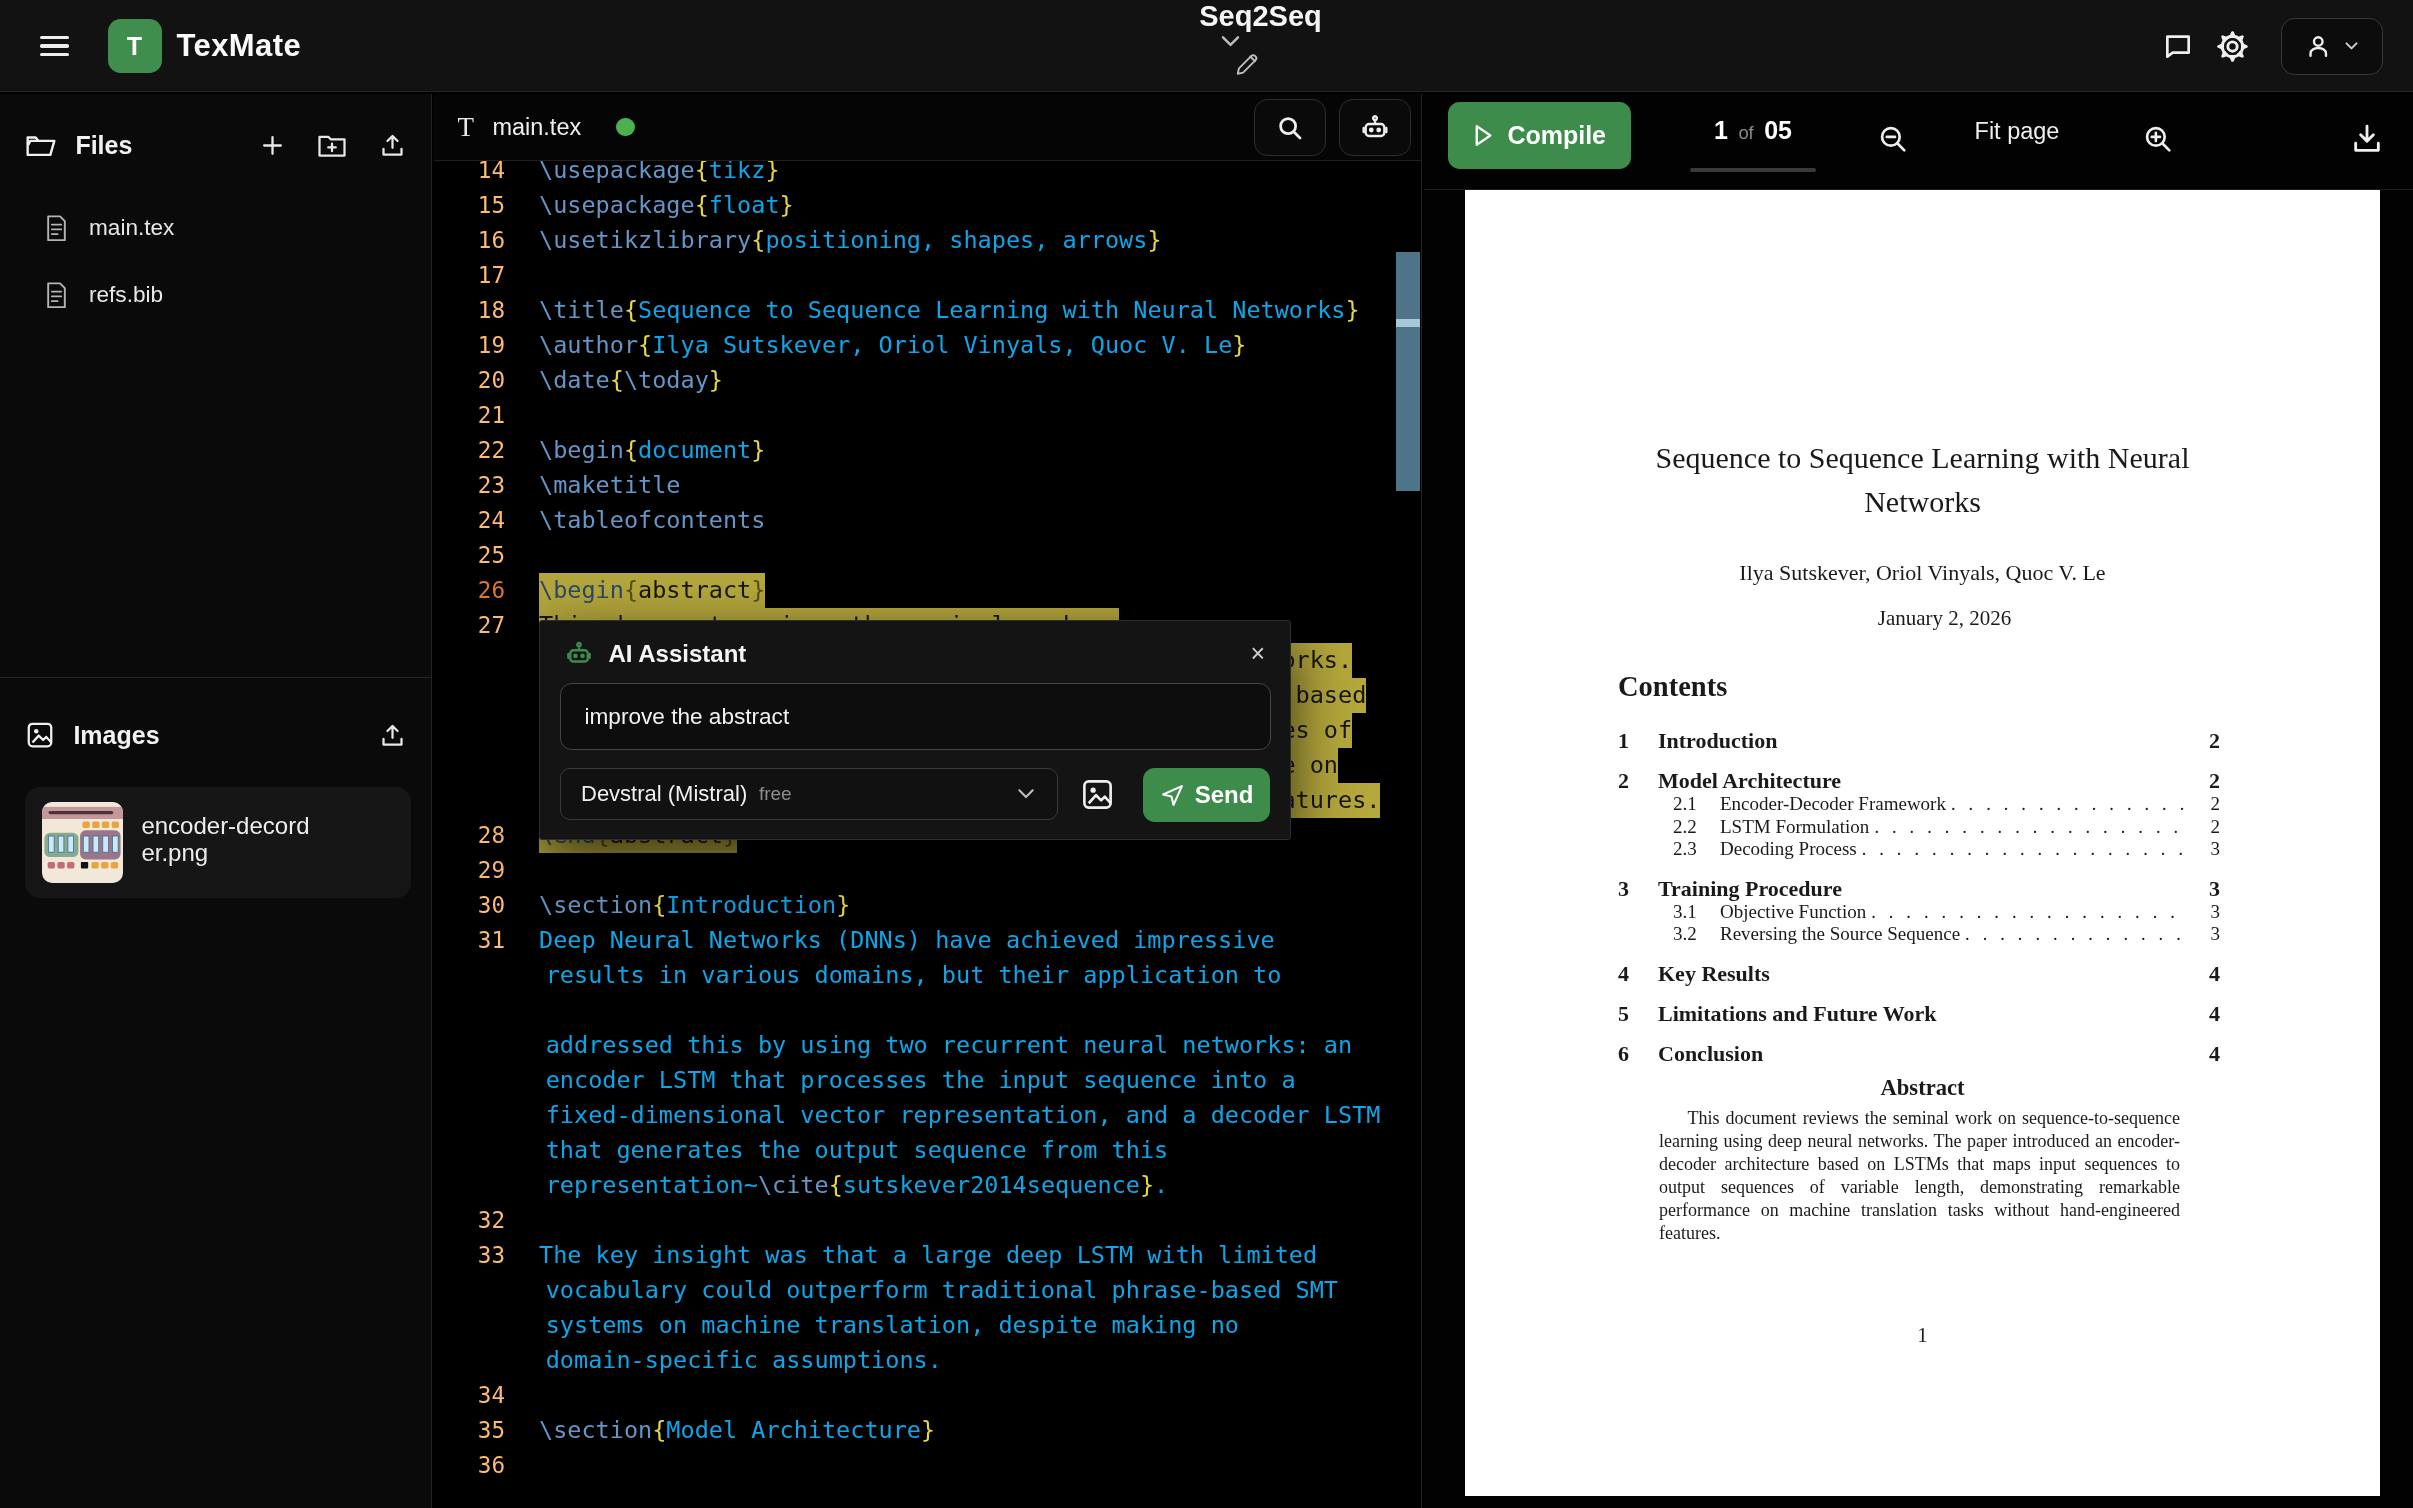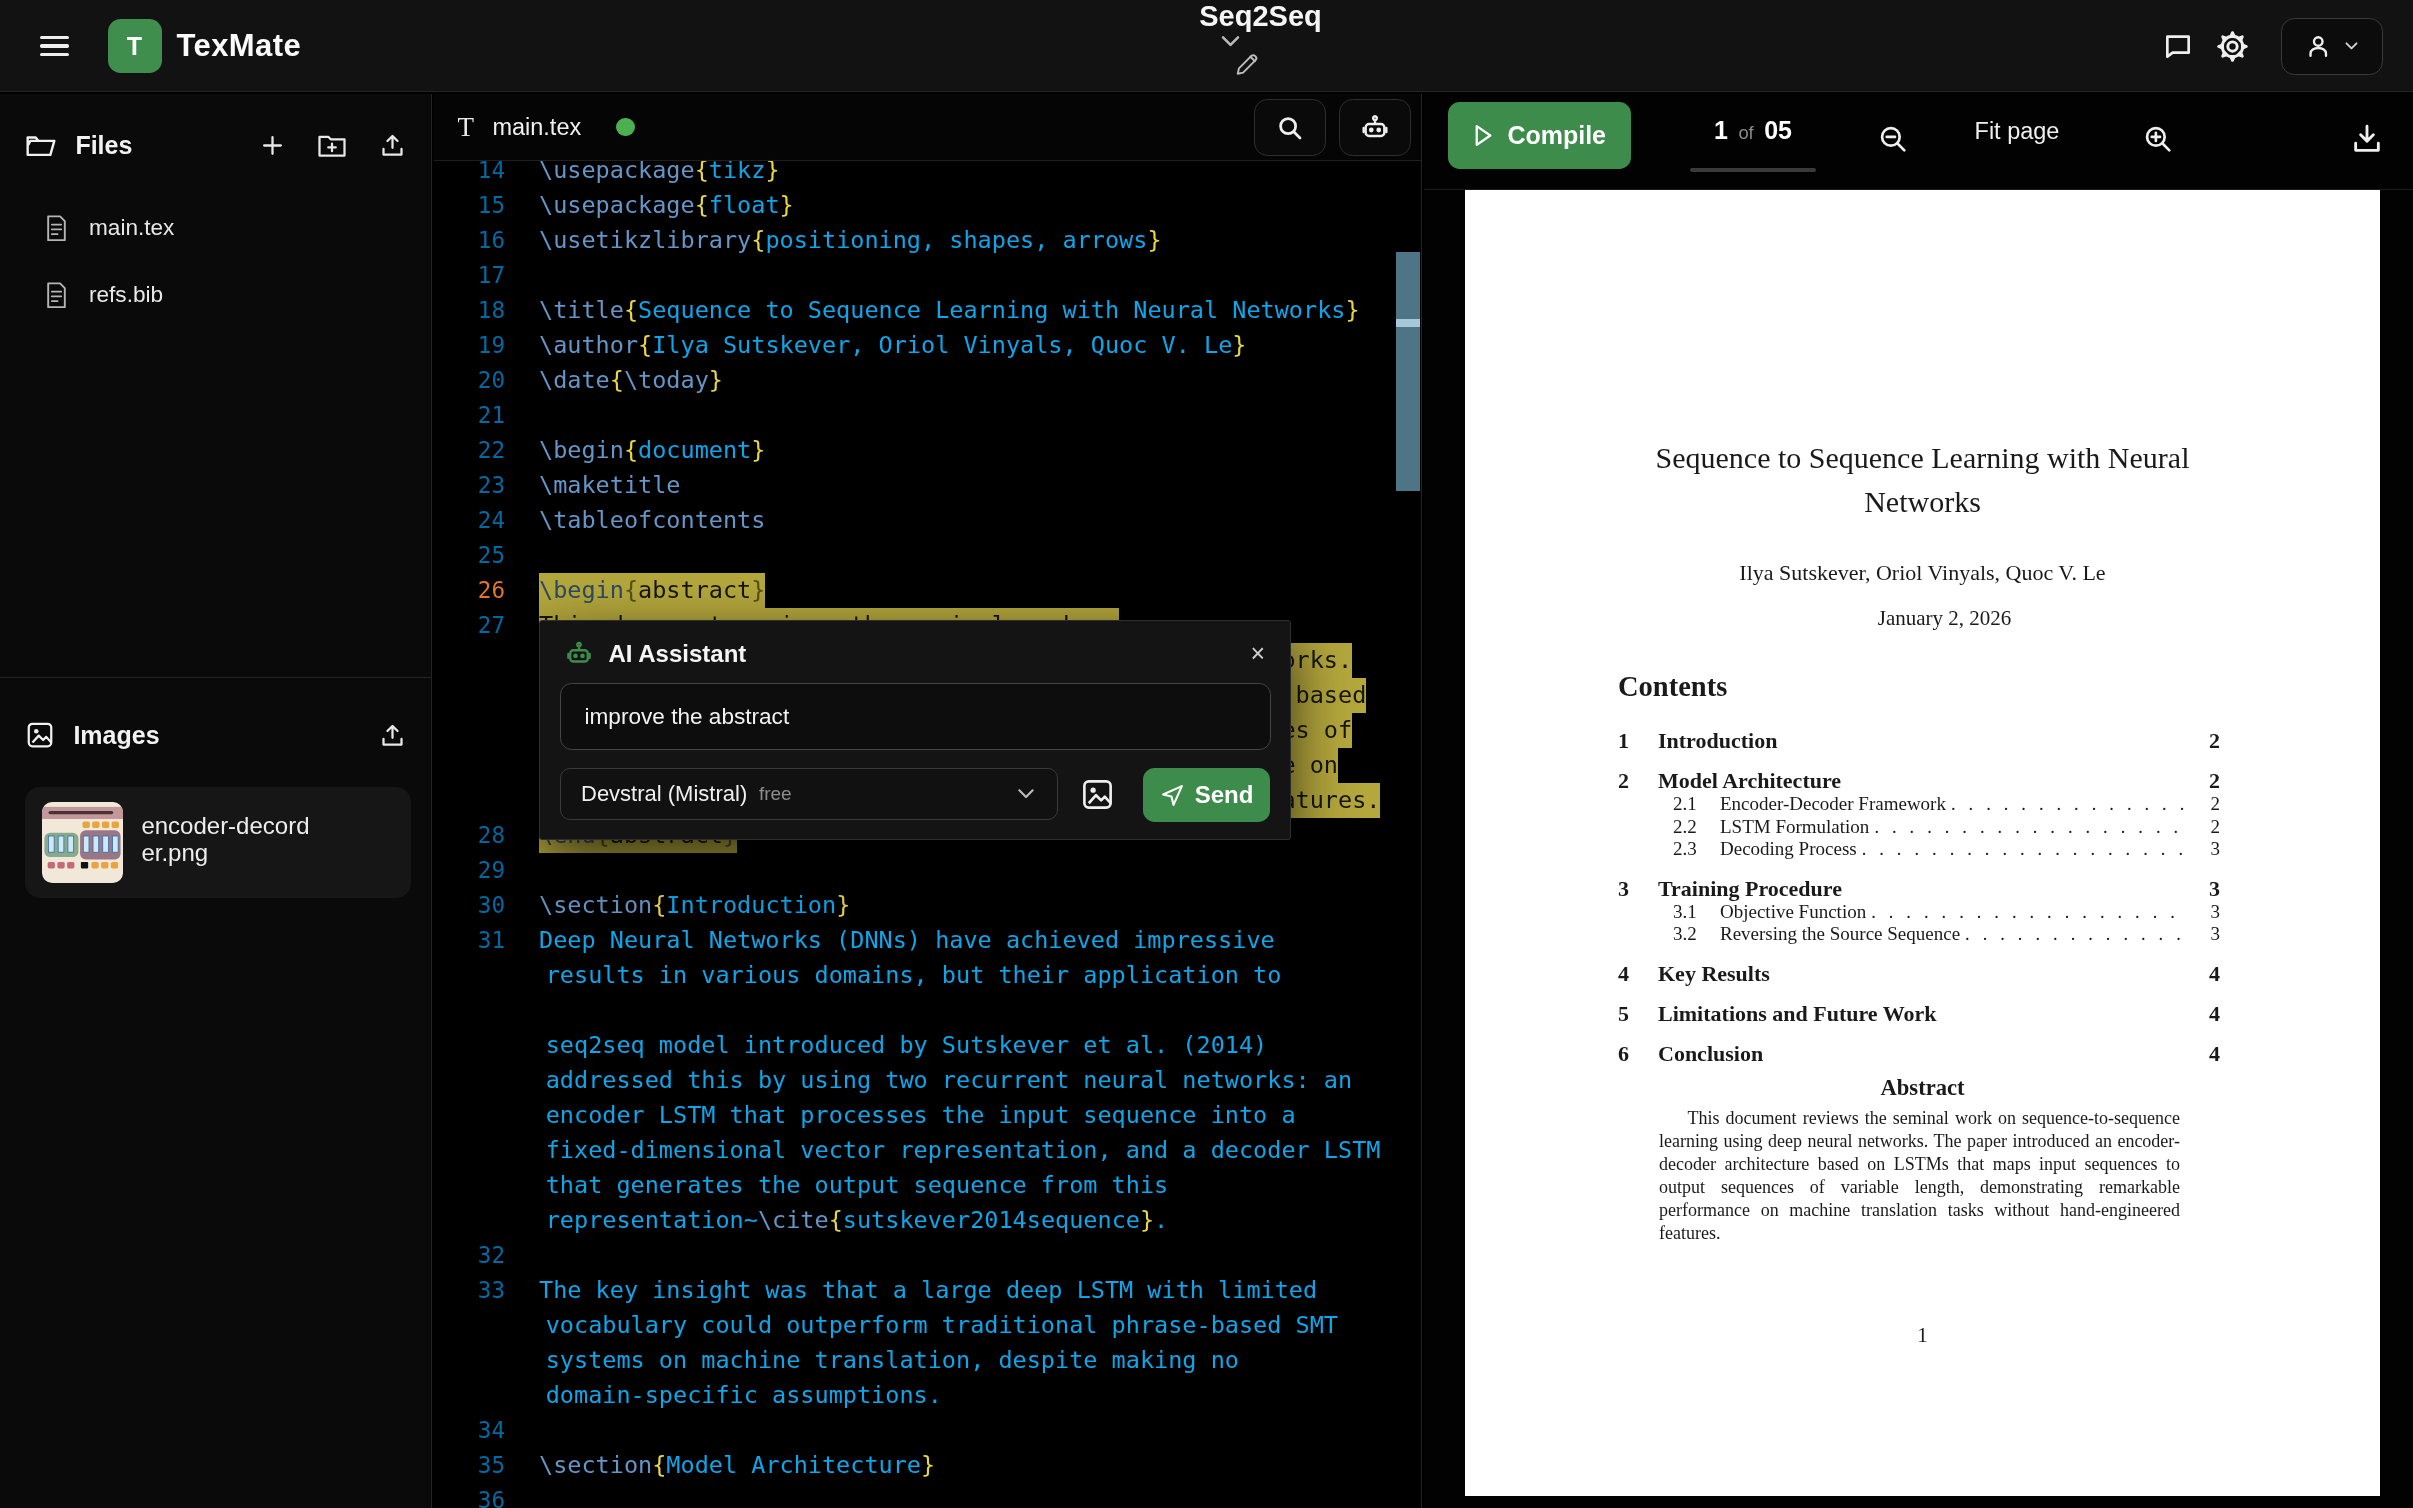--- a/index.html
+++ b/index.html
@@ -42,21 +42,21 @@
   #tabbar { position:absolute; left:0; top:0; width:100%; height:67px; background:#050505; border-bottom:1.7px solid #1f1f1f; z-index:10; display:flex; align-items:center; }
   #file-type-glyph { font-family:"Liberation Serif", serif; color:#e8e8e8; font-size:27px; margin-left:23.5px; }
   #tab-filename { color:#f0f0f0; font-size:23.5px; margin-left:18.4px; }
   #tab-dot { width:18.4px; height:18.4px; border-radius:50%; background:#4caf50; margin-left:35px; }
   .tab-btn { position:absolute; top:5px; width:72px; height:57px; border:1.7px solid #2e2e2e; border-radius:13.4px; background:#0a0a0a; display:flex; align-items:center; justify-content:center; cursor:pointer; }
   #search-btn { left:820px; }
   #ai-btn { left:905px; }
 
   #code { position:absolute; left:0; top:59px; width:100%; }
   .code-row { display:flex; height:35px; line-height:35px; font-family:"DejaVu Sans Mono", monospace; font-size:23.5px; white-space:pre; cursor:text; }
-  .ln { flex:0 0 71px; text-align:right; color:#0369a1; font-size:22.6px; }
+  .ln { flex:0 0 71px; text-align:right; color:#fdba74; font-size:22.6px; }
   .ln.cur { color:#e0762d; }
   .line { margin-left:34px; }
   .line.ind { padding-left:6.7px; }
   .c-c { color:#6496c8; }
   .c-b { color:#e6d746; }
   .c-t { color:#0ea5e9; }
   .line.hl { background:#b4a73c; }
   .line.hl .c-c { color:#2c4a66; }
   .line.hl .c-b { color:#55511a; }
   .line.hl .c-t { color:#16160f; }
@@ -311,21 +311,20 @@
         <div class="code-row"><span class="ln"></span><span class="line hl ind"><span class="c-t">The paper introduced an encoder-decoder architecture based</span></span></div>
         <div class="code-row"><span class="ln"></span><span class="line hl ind"><span class="c-t">on LSTMs that maps input sequences to output sequences of</span></span></div>
         <div class="code-row"><span class="ln"></span><span class="line hl ind"><span class="c-t">variable length, demonstrating remarkable performance on</span></span></div>
         <div class="code-row"><span class="ln"></span><span class="line hl ind"><span class="c-t">machine translation tasks without hand-engineered features.</span></span></div>
         <div class="code-row"><span class="ln">28</span><span class="line hl"><span class="c-c">\end</span><span class="c-b">{</span><span class="c-t">abstract</span><span class="c-b">}</span></span></div>
         <div class="code-row"><span class="ln">29</span><span class="line"></span></div>
         <div class="code-row"><span class="ln">30</span><span class="line"><span class="c-c">\section</span><span class="c-b">{</span><span class="c-t">Introduction</span><span class="c-b">}</span></span></div>
         <div class="code-row"><span class="ln">31</span><span class="line"><span class="c-t">Deep Neural Networks (DNNs) have achieved impressive</span></span></div>
         <div class="code-row"><span class="ln"></span><span class="line ind"><span class="c-t">results in various domains, but their application to</span></span></div>
         <div class="code-row"><span class="ln"></span></div>
-        <div class="code-row"><span class="ln"></span><span class="line ind"><span class="c-t">seq2seq model introduced by Sutskever et al. (2014)</span></span></div>
         <div class="code-row"><span class="ln"></span><span class="line ind"><span class="c-t">addressed this by using two recurrent neural networks: an</span></span></div>
         <div class="code-row"><span class="ln"></span><span class="line ind"><span class="c-t">encoder LSTM that processes the input sequence into a</span></span></div>
         <div class="code-row"><span class="ln"></span><span class="line ind"><span class="c-t">fixed-dimensional vector representation, and a decoder LSTM</span></span></div>
         <div class="code-row"><span class="ln"></span><span class="line ind"><span class="c-t">that generates the output sequence from this</span></span></div>
         <div class="code-row"><span class="ln"></span><span class="line ind"><span class="c-t">representation~</span><span class="c-c">\cite</span><span class="c-b">{</span><span class="c-t">sutskever2014sequence</span><span class="c-b">}</span><span class="c-t">.</span></span></div>
         <div class="code-row"><span class="ln">32</span><span class="line"></span></div>
         <div class="code-row"><span class="ln">33</span><span class="line"><span class="c-t">The key insight was that a large deep LSTM with limited</span></span></div>
         <div class="code-row"><span class="ln"></span><span class="line ind"><span class="c-t">vocabulary could outperform traditional phrase-based SMT</span></span></div>
         <div class="code-row"><span class="ln"></span><span class="line ind"><span class="c-t">systems on machine translation, despite making no</span></span></div>
         <div class="code-row"><span class="ln"></span><span class="line ind"><span class="c-t">domain-specific assumptions.</span></span></div>

